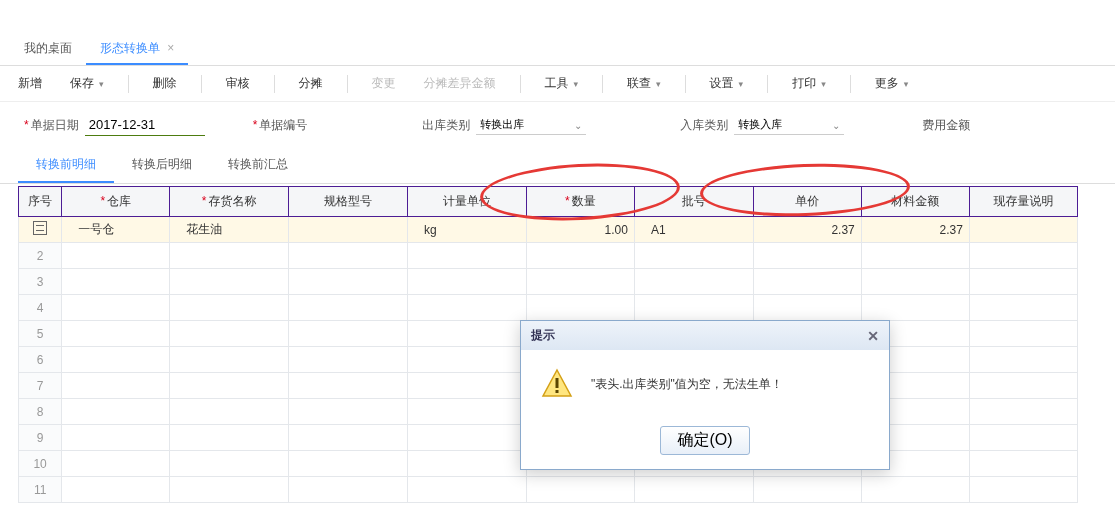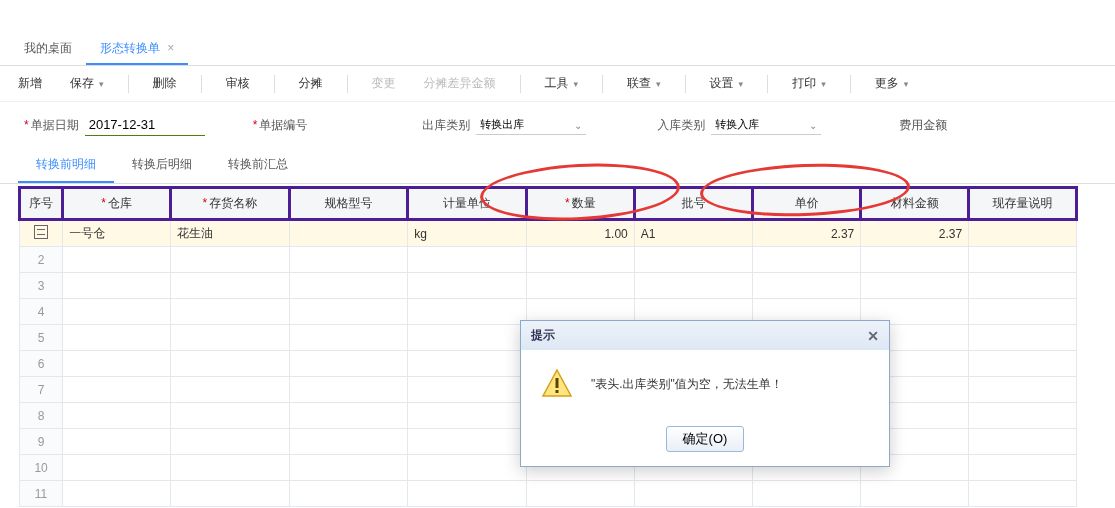--- a/index.html
+++ b/index.html
@@ -27,38 +27,38 @@
   
   .circle { position: absolute; border: 3px solid #e53935; border-radius: 50%; pointer-events: none; }
   .circle1 { left: 480px; top: 62px; width: 200px; height: 56px; transform: rotate(-3deg); }
   .circle2 { left: 700px; top: 62px; width: 210px; height: 52px; transform: rotate(-2deg); }
   
   .sub-tabs { display: flex; border-bottom: 1px solid #ddd; padding-left: 18px; }
   .sub-tab { padding: 8px 18px; color: #555; cursor: pointer; }
   .sub-tab.active { color: #3b8cff; border-bottom: 2px solid #3b8cff; font-family: Liberation Serif, serif; }
   
   .grid { border-collapse: collapse; width: 1060px; margin-left: 18px; margin-top: 2px; }
-  .grid th { background: #f5f6f8; border: 3px solid #4c1d95; padding: 6px 4px; font-weight: 500; color: #333; text-align: center; }
+  .grid th { background: #f5f6f8; border: 1px solid #4c1d95; padding: 6px 4px; font-weight: 500; color: #333; text-align: center; }
   .grid td { border: 1px solid #e4e7eb; padding: 0; height: 26px; }
   .grid .rownum { width: 36px; text-align: center; color: #999; background: #fafbfc; }
   .grid .data-row td { background: #fff9e6; }
-  .grid .cell { padding: 4px 6px; }
+  .grid .cell { padding: 4px 6px; margin-left: 10px; }
   .grid .num-cell { text-align: right; padding: 4px 6px; }
   .row-icon { display: inline-block; width: 14px; height: 14px; border: 1px solid #666; position: relative; }
   .row-icon::before { content: ""; position: absolute; left: 2px; right: 2px; top: 3px; height: 1px; background: #666; }
   .row-icon::after { content: ""; position: absolute; left: 2px; right: 2px; bottom: 3px; height: 1px; background: #666; }
   
   .dialog { position: absolute; left: 520px; top: 320px; width: 370px; background: #fff; border: 1px solid #8aa9cc; box-shadow: 0 4px 16px rgba(0,0,0,.2); }
   .dlg-title { background: linear-gradient(#eef3fa,#dde7f3); padding: 6px 10px; font-size: 12px; color: #335; display: flex; justify-content: space-between; align-items: flex-end; font-weight: bold; }
   .dlg-close { cursor: pointer; color: #667; font-size: 14px; }
   .dlg-body { display: flex; align-items: center; padding: 18px 20px; gap: 18px; }
   .warn-icon { width: 32px; height: 32px; }
   .dlg-msg { color: #333; }
   .dlg-foot { text-align: center; padding: 8px 0 14px; }
-  .dlg-btn { border: 1px solid #9cb8d7; background: linear-gradient(#fff,#e8eff8); padding: 3px 16px; border-radius: 3px; cursor: pointer; font-size: 13px; }
+  .dlg-btn { border: 1px solid #9cb8d7; background: linear-gradient(#fff,#e8eff8); padding: 3px 16px; border-radius: 3px; cursor: pointer; font-size: 16px; }
 </style>
 </head>
 <body>
 
 <div class="tab-bar">
   <div class="tab">我的桌面</div>
   <div class="tab active">
     <span>形态转换单</span>
     <span class="tab-close">×</span>
   </div>
@@ -117,21 +117,21 @@
       <span class="req">*</span>
       <span class="form-label">单据编号</span>
     </div>
     <div class="form-group" style="margin-left:61px">
       <span class="form-label">出库类别</span>
       <span class="sel-wrap">
         <input class="form-select" value="转换出库" style="">
         <span class="sel-caret">⌄</span>
       </span>
     </div>
-    <div class="form-group" style="margin-left:23px">
+    <div class="form-group" style="margin-left:46px">
       <span class="form-label">入库类别</span>
       <span class="sel-wrap">
         <input class="form-select" value="转换入库" style="">
         <span class="sel-caret">⌄</span>
       </span>
     </div>
     <div class="form-group" style="margin-left:30px">
       <span class="form-label">费用金额</span>
     </div>
   </div>

